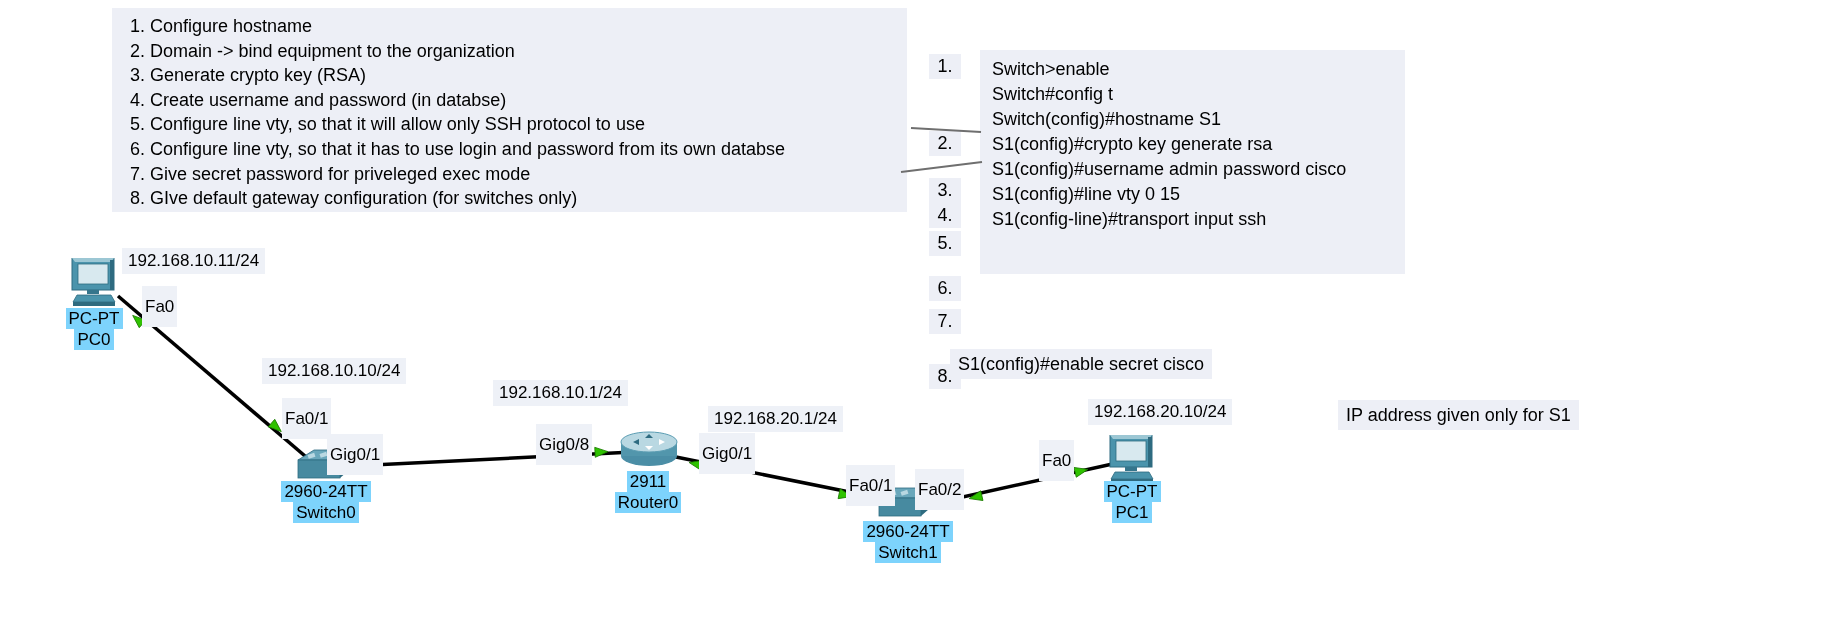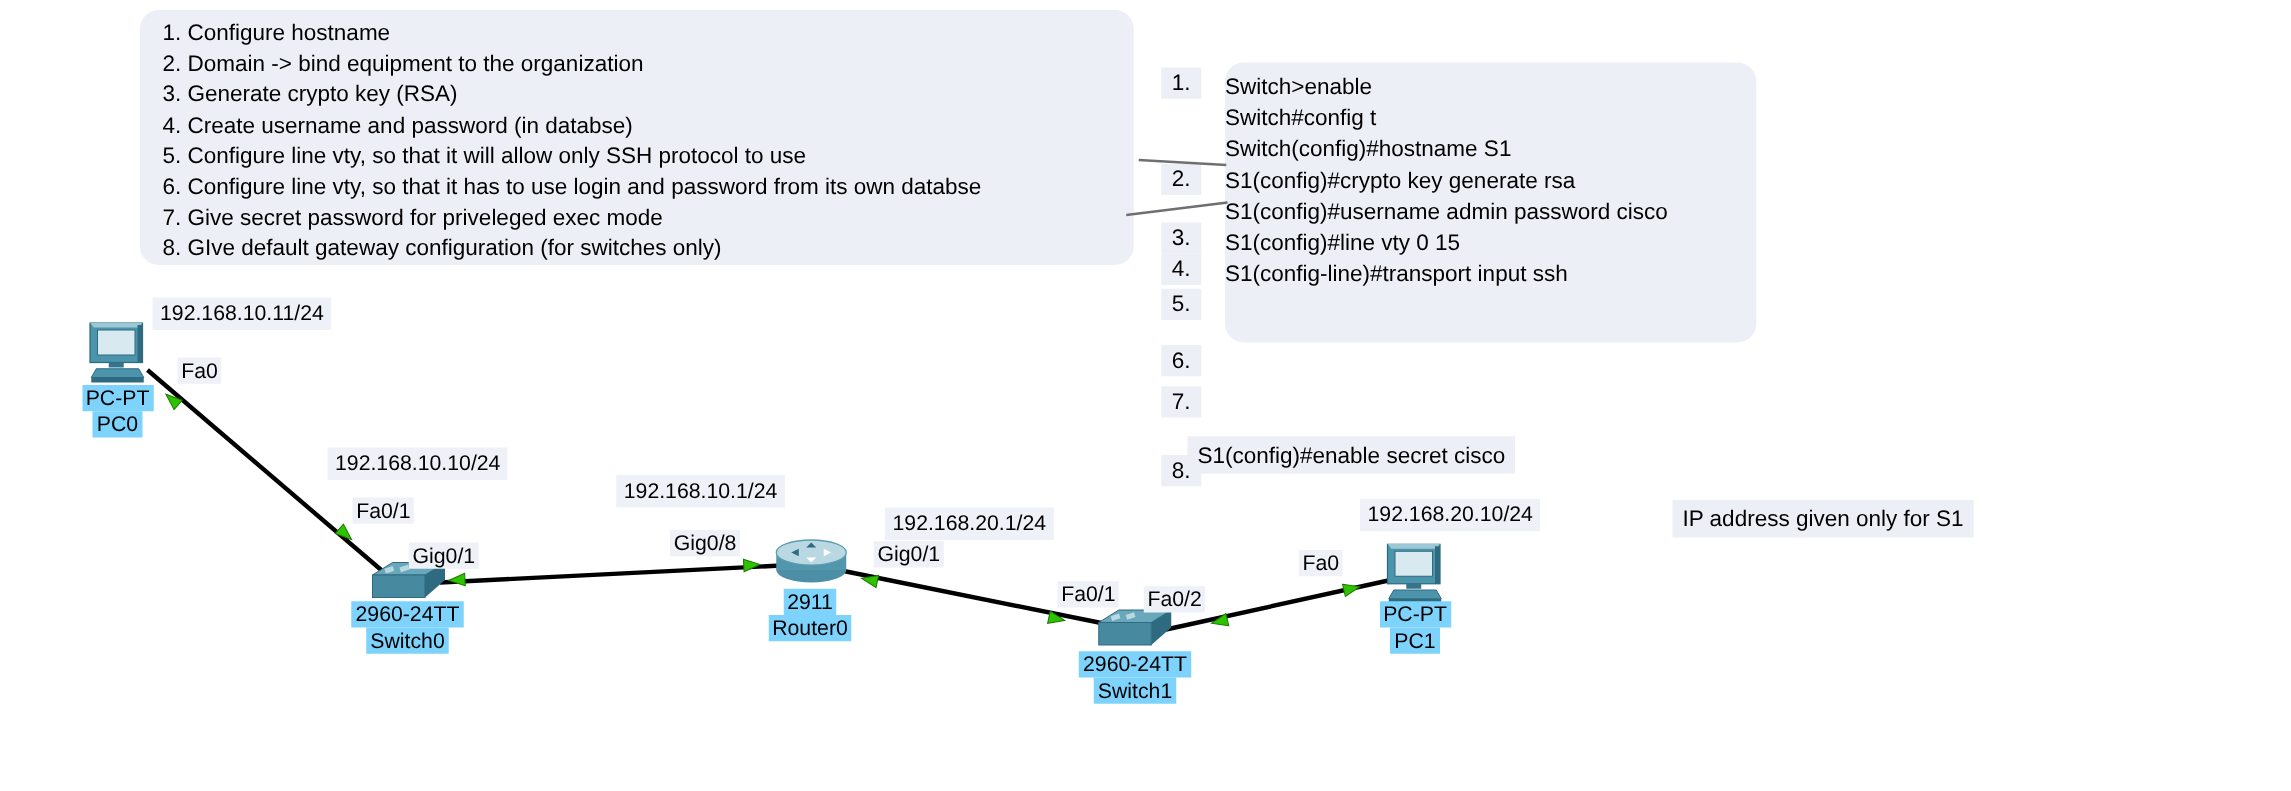--- a/index.html
+++ b/index.html
@@ -2,47 +2,47 @@
 <html><head>
 <meta charset="utf-8">
 <style>
   html,body{margin:0;padding:0;background:#fff;}
   #canvas{
     position:relative;width:1833px;height:633px;background:#ffffff;
     font-family:"Liberation Sans","DejaVu Sans",sans-serif;color:#000;overflow:hidden;
   }
   .abs{position:absolute;}
   
-  .note-block{background:#edeff6;border-radius:15px;}
+  .note-block{background:#edeff6;}
   #notes-list{
     left:112px;top:8px;width:795px;height:204px;
     padding:6px 0 0 18px;box-sizing:border-box;
     font-size:18px;line-height:24.6px;white-space:nowrap;
   }
   #cmd-block{
     left:980px;top:50px;width:425px;height:224px;
-    padding:7px 0 0 0;box-sizing:border-box;
+    padding:7px 0 0 12px;box-sizing:border-box;
     font-size:18px;line-height:25px;white-space:nowrap;
   }
   .step-num{
     background:#edeff6;width:32px;height:25px;left:929px;
     text-align:center;font-size:18px;line-height:25px;
   }
   .cmd-chip{
     background:#edeff6;font-size:18px;line-height:22px;
     padding:4px 8px;white-space:nowrap;margin-top:43px;
   }
   
   .ip-label{
     background:#eef1f7;font-size:17px;line-height:20px;
     padding:3px 6px;white-space:nowrap;
   }
   .port-label{
     background:#eef1f7;font-size:17px;line-height:19px;
-    padding:1px 3px;white-space:nowrap;
+    padding:11px 3px;white-space:nowrap;
   }
   .dev-label{width:220px;text-align:center;font-size:17px;line-height:21px;}
   .dev-label span{display:inline-block;background:#7dd3fc;padding:0 3px;}
   svg{display:block;}
   #wires{left:0;top:0;pointer-events:none;}
   #wires .hit{pointer-events:auto;}
 </style>
 </head>
 <body>
 
@@ -182,19 +182,19 @@
 
   <div class="abs port-label" style="left:142px;top:286px">Fa0</div>
   <div class="abs port-label" style="left:282px;top:398px">Fa0/1</div>
   <div class="abs port-label" style="left:327px;top:434px">Gig0/1</div>
   <div class="abs port-label" style="left:536px;top:424px">Gig0/8</div>
   <div class="abs port-label" style="left:699px;top:433px">Gig0/1</div>
   <div class="abs port-label" style="left:846px;top:465px">Fa0/1</div>
   <div class="abs port-label" style="left:915px;top:469px">Fa0/2</div>
   <div class="abs port-label" style="left:1039px;top:440px">Fa0</div>
 
-  <div class="abs ip-label" style="left:122px;top:238px">192.168.10.11/24</div>
+  <div class="abs ip-label" style="left:122px;top:248px">192.168.10.11/24</div>
   <div class="abs ip-label" style="left:262px;top:358px">192.168.10.10/24</div>
   <div class="abs ip-label" style="left:493px;top:380px">192.168.10.1/24</div>
   <div class="abs ip-label" style="left:708px;top:406px">192.168.20.1/24</div>
   <div class="abs ip-label" style="left:1088px;top:399px">192.168.20.10/24</div>
 
 </div>
 
 </body></html>

